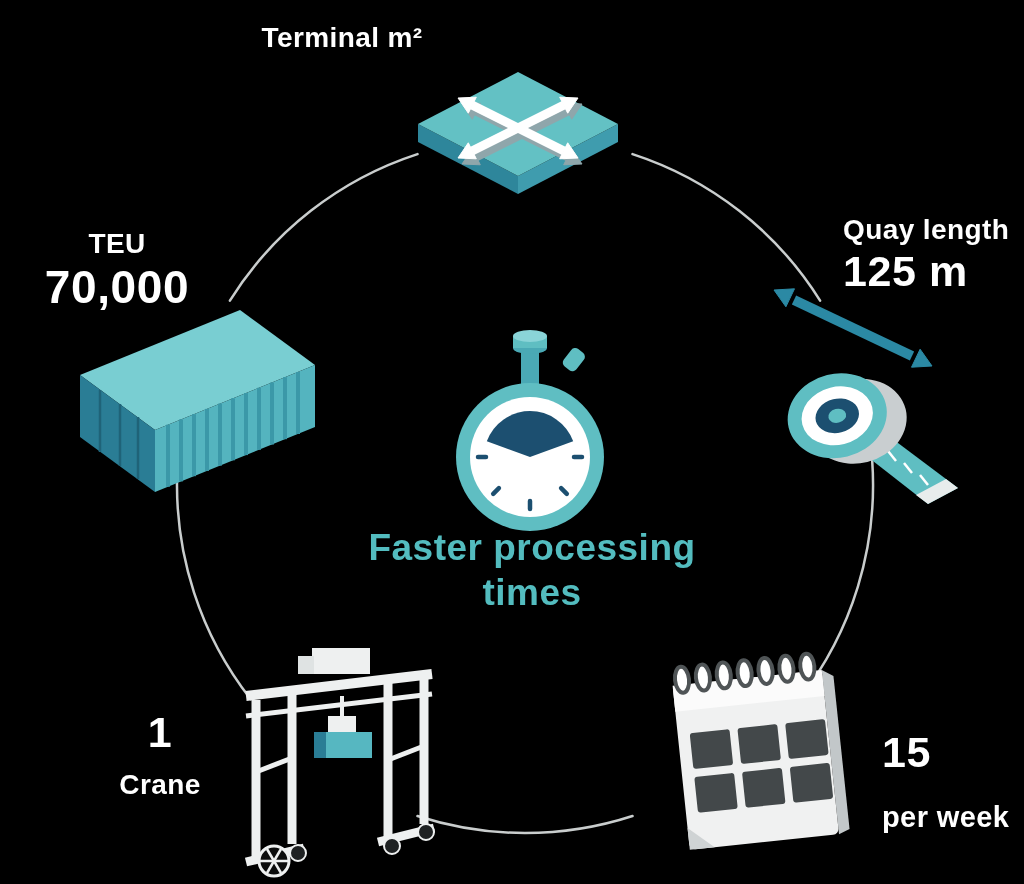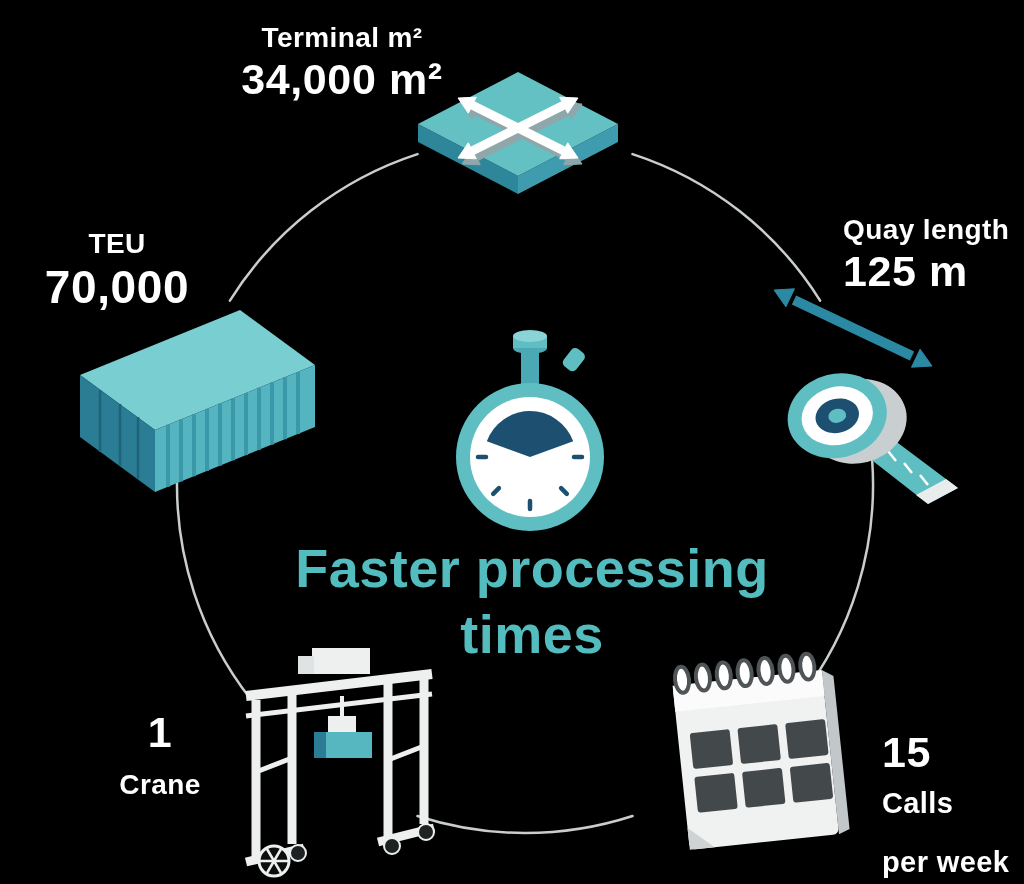--- a/index.html
+++ b/index.html
@@ -5,22 +5,22 @@
   html,body{margin:0;padding:0;background:#000;}
   .stage{
     position:relative;width:1024px;height:884px;background:#000;overflow:hidden;
     font-family:"Liberation Sans","DejaVu Sans",sans-serif;color:#fff;
   }
   .abs{position:absolute;}
   .stat{position:absolute;}
   .stat-label{font-size:28px;font-weight:600;letter-spacing:.4px;line-height:1.25;color:#fff;}
   .stat-value{font-size:43px;font-weight:700;letter-spacing:.6px;line-height:1.15;color:#fff;}
   .center-title{
-    position:absolute;left:262px;top:536px;width:540px;text-align:center;
-    font-size:54px;font-weight:700;letter-spacing:.5px;line-height:1.22;color:#53bcbf;
+    position:absolute;left:262px;top:525px;width:540px;text-align:center;
+    font-size:37px;font-weight:700;letter-spacing:.5px;line-height:1.22;color:#53bcbf;
   }
   .ta-c{text-align:center;margin-top:20px;}
   .icon svg{display:block;}
 </style>
 </head>
 <body>
 
 <div class="stage">
 
   <svg class="abs" style="left:170px;top:130px;" width="710" height="710" viewBox="0 0 710 710">
@@ -28,21 +28,20 @@
       <path d="M462.5,24.1 A348,348 0 0 1 650.1,170.6"></path>
       <path d="M702.2,330.7 A348,348 0 0 1 629.2,569.3"></path>
       <path d="M462.5,686.0 A348,348 0 0 1 247.5,686.0"></path>
       <path d="M80.8,569.3 A348,348 0 0 1 7.2,342.9"></path>
       <path d="M59.9,170.6 A348,348 0 0 1 247.5,24.1"></path>
     </g>
   </svg>
 
   <div class="stat ta-c" style="left:212px;top:0px;width:260px;">
     <div class="stat-label">Terminal m²</div>
-    <div class="stat-value">34,000 m²</div>
   </div>
 
   <div class="abs icon" style="left:408px;top:64px;">
     <svg width="220" height="140" viewBox="0 0 220 140">
       <polygon points="10,60 110,112 110,130 10,78" fill="#2e869b"></polygon>
       <polygon points="210,60 110,112 110,130 210,78" fill="#3f9cae"></polygon>
       <polygon points="110,8 210,60 110,112 10,60" fill="#63c1c4"></polygon>
       <g fill="#8fa6ab" stroke="#8fa6ab" transform="translate(4,6)">
         <line x1="64" y1="41" x2="156" y2="87" stroke-width="9"></line>
         <line x1="156" y1="41" x2="64" y2="87" stroke-width="9"></line>
@@ -211,17 +210,16 @@
           <ellipse cx="109" cy="30" rx="7" ry="13"></ellipse>
           <ellipse cx="130" cy="30" rx="7" ry="13"></ellipse>
           <ellipse cx="151" cy="30" rx="7" ry="13"></ellipse>
         </g>
       </g>
     </svg>
   </div>
 
   <div class="stat" style="left:882px;top:728px;width:140px;">
     <div class="stat-value">15</div>
-    <div class="stat-label" style="margin-top:8px;font-size:29px;">Calls</div>
     <div class="stat-label" style="margin-top:22px;font-size:29px;">per week</div>
   </div>
 
 </div>
 
 </body></html>

